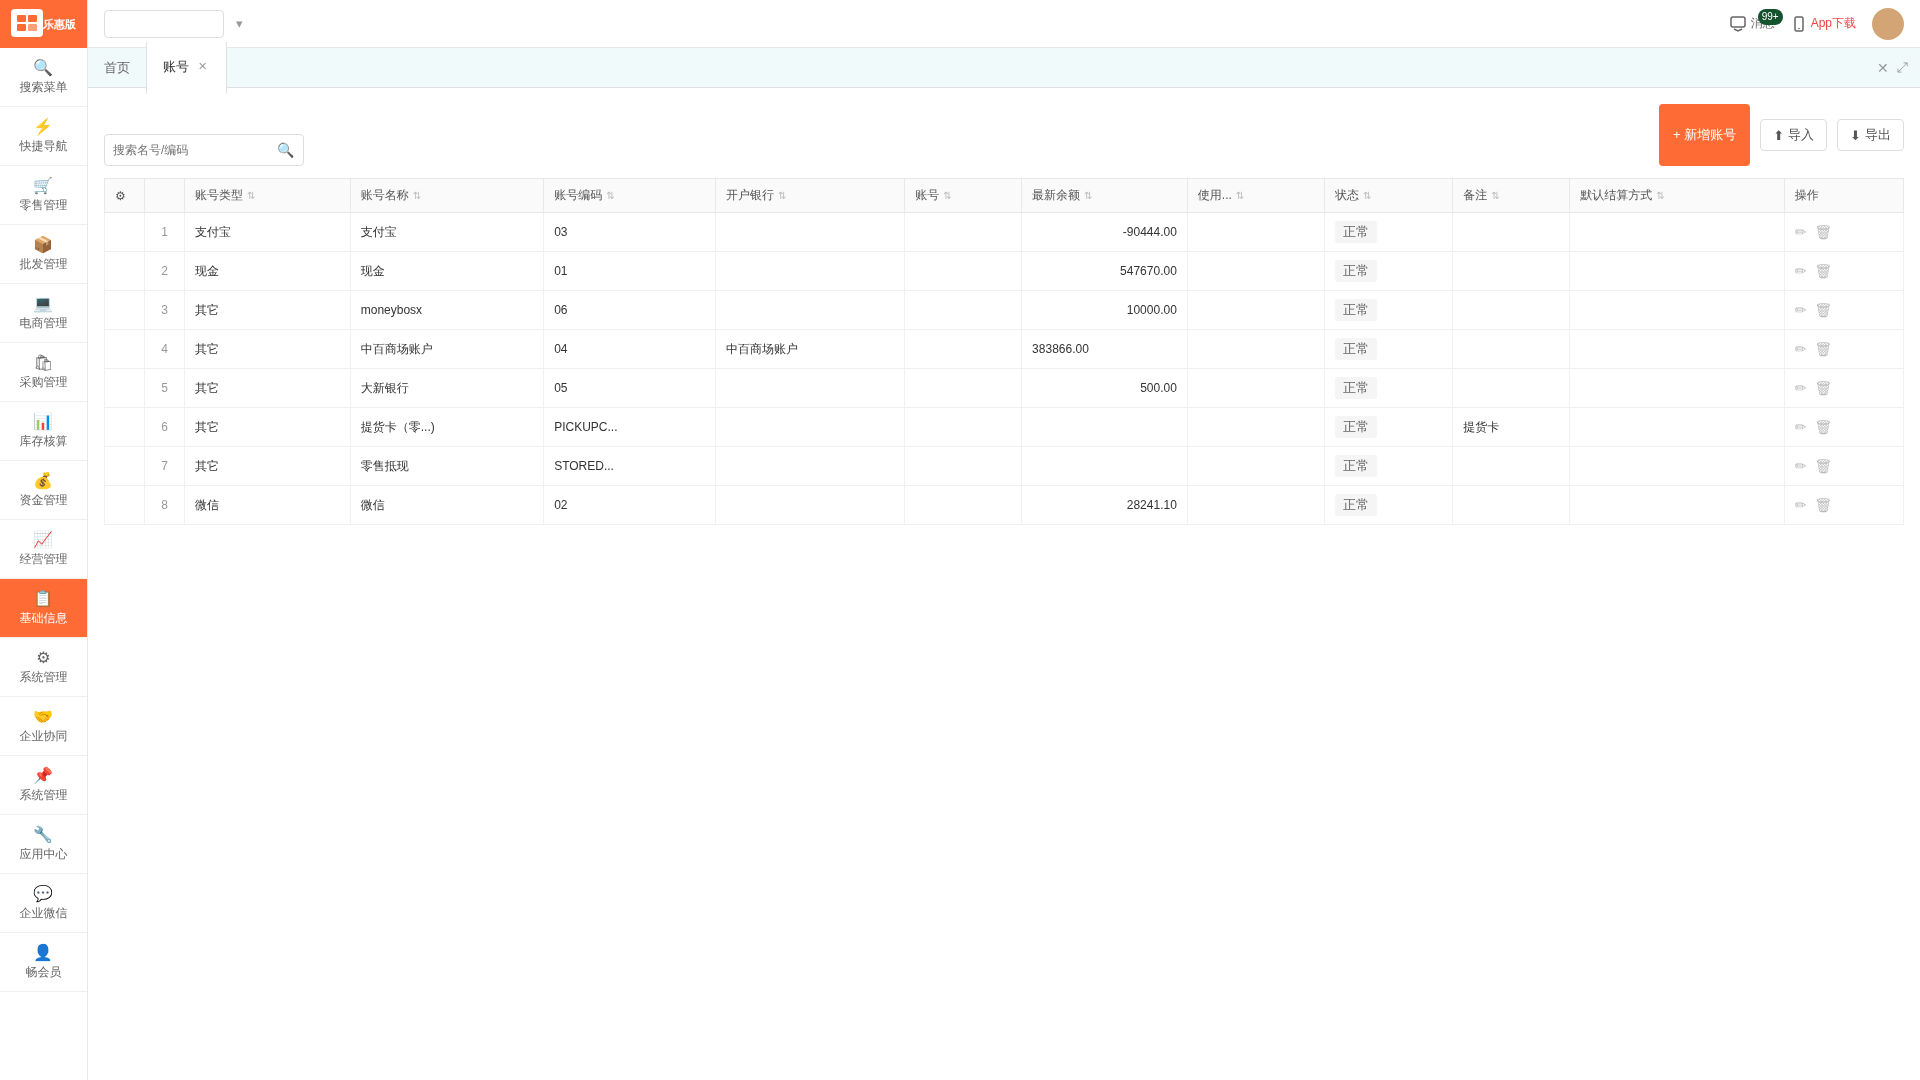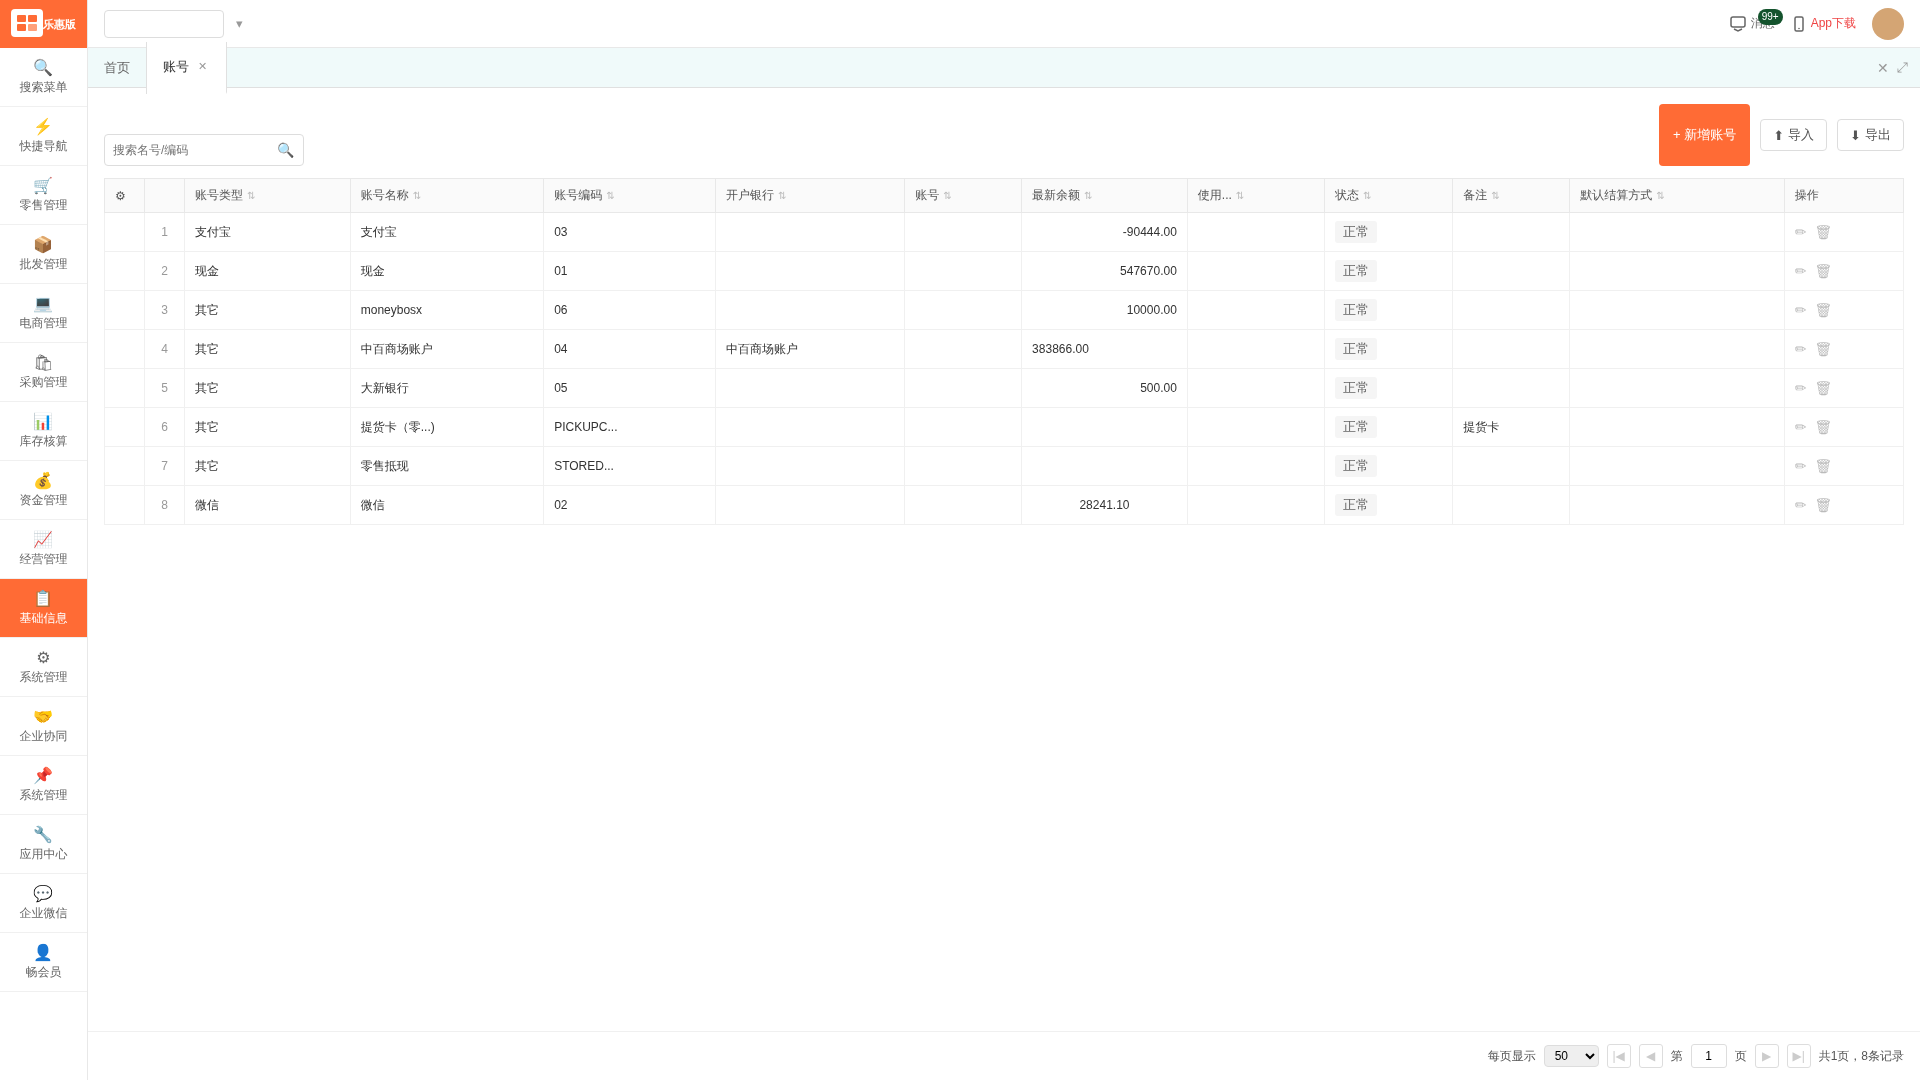--- a/index.html
+++ b/index.html
@@ -637,46 +637,30 @@
       </td>
     </tr>
           <tr>
       <td></td>
       <td class="row-num">8</td>
       <td>微信</td>
       <td>微信</td>
       <td>02</td>
       <td></td>
       <td></td>
-      <td style="text-align:center;">28241.10</td>
+      <td style="text-align:right;">28241.10</td>
       <td></td>
       <td><span class="status-badge normal">正常</span></td>
       <td></td>
       <td></td>
       <td>
         <div class="action-icons">
           <span class="action-btn" title="编辑">✏</span>
           <span class="action-btn" title="删除">🗑</span>
         </div>
       </td>
     </tr>
         </tbody>
     </table>
   </div>
 
-  <div class="pagination">
-    <span>每页显示</span>
-    <select class="page-size-select">
-      <option>50</option>
-      <option>20</option>
-      <option>100</option>
-    </select>
-    <button class="page-nav-btn disabled">|◀</button>
-    <button class="page-nav-btn disabled">◀</button>
-    <span>第</span>
-    <input class="page-input" type="text" value="1" style="">
-    <span>页</span>
-    <button class="page-nav-btn disabled">▶</button>
-    <button class="page-nav-btn disabled">▶|</button>
-    <span>共1页，8条记录</span>
-  </div>
 
 </div>
 
 </body></html>

